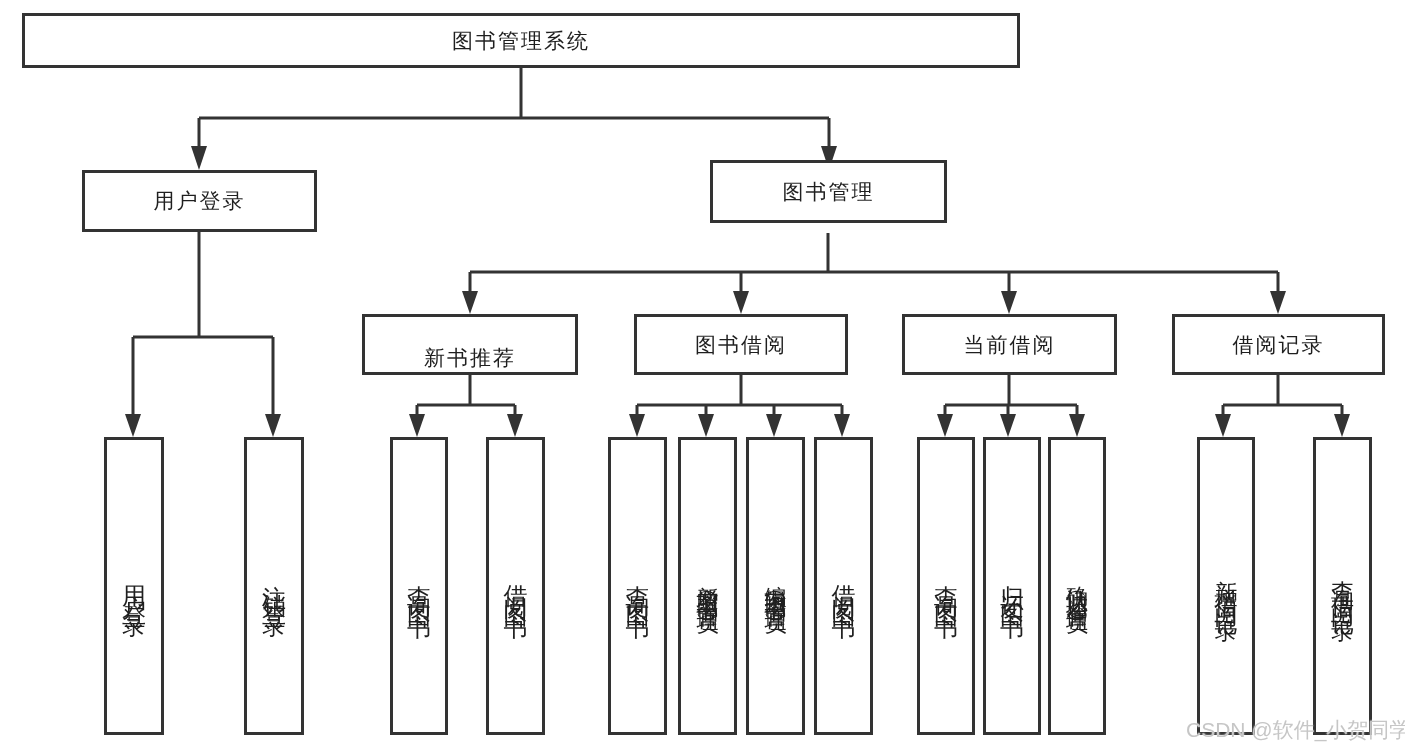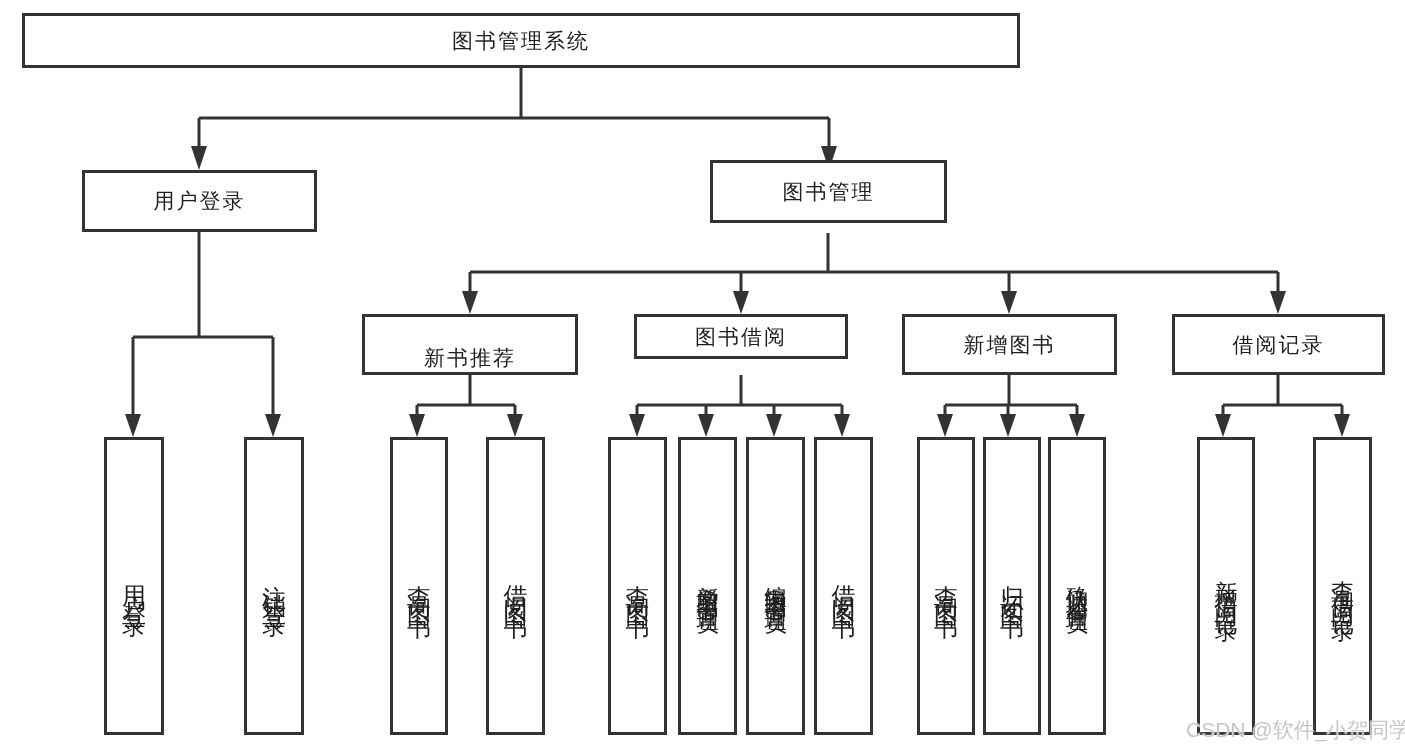--- a/index.html
+++ b/index.html
@@ -17,21 +17,21 @@
     writing-mode:vertical-rl;text-orientation:mixed;
     font-size:24px;letter-spacing:10px;color:#1f1f1f;line-height:1;
   }
   .leaf.long .v-label{font-size:22px;letter-spacing:4px;}
   .leaf.med .v-label{font-size:23px;letter-spacing:8px;}
   
   .n-root   {left:22px;  top:13px;  width:998px; height:55px;}
   .n-login  {left:82px;  top:170px; width:235px; height:62px;}
   .n-mgmt   {left:710px; top:160px; width:237px; height:63px;}
   .n-newbook{left:362px; top:314px; width:216px; height:61px;align-items:flex-end;}
-  .n-borrow {left:634px; top:314px; width:214px; height:45px;}
+  .n-borrow {left:634px; top:314px; width:214px; height:61px;}
   .n-current{left:902px; top:314px; width:215px; height:61px;}
   .n-records{left:1172px;top:314px; width:213px; height:61px;}
   .leaf{top:437px;height:298px;width:60px;}
   .l-1 {left:104px;}  .l-2 {left:244px;}
   .l-3 {left:390px;width:58px;} .l-4 {left:486px;width:59px;}
   .l-5 {left:608px;width:59px;} .l-6 {left:678px;width:59px;}
   .l-7 {left:746px;width:59px;} .l-8 {left:814px;width:59px;}
   .l-9 {left:917px;width:58px;} .l-10{left:983px;width:58px;}
   .l-11{left:1048px;width:58px;}
   .l-12{left:1197px;width:58px;} .l-13{left:1313px;width:59px;}
@@ -96,21 +96,21 @@
     <span class="h-label">图书管理</span>
   </div>
 
   <div class="node n-newbook">
     <span class="h-label">新书推荐</span>
   </div>
   <div class="node n-borrow">
     <span class="h-label">图书借阅</span>
   </div>
   <div class="node n-current">
-    <span class="h-label">新增图书</span>
+    <span class="h-label">当前借阅</span>
   </div>
   <div class="node n-records">
     <span class="h-label">借阅记录</span>
   </div>
 
   <div class="node leaf l-1">
     <span class="v-label">用户登录</span>
   </div>
   <div class="node leaf l-2">
     <span class="v-label">注销登录</span>

